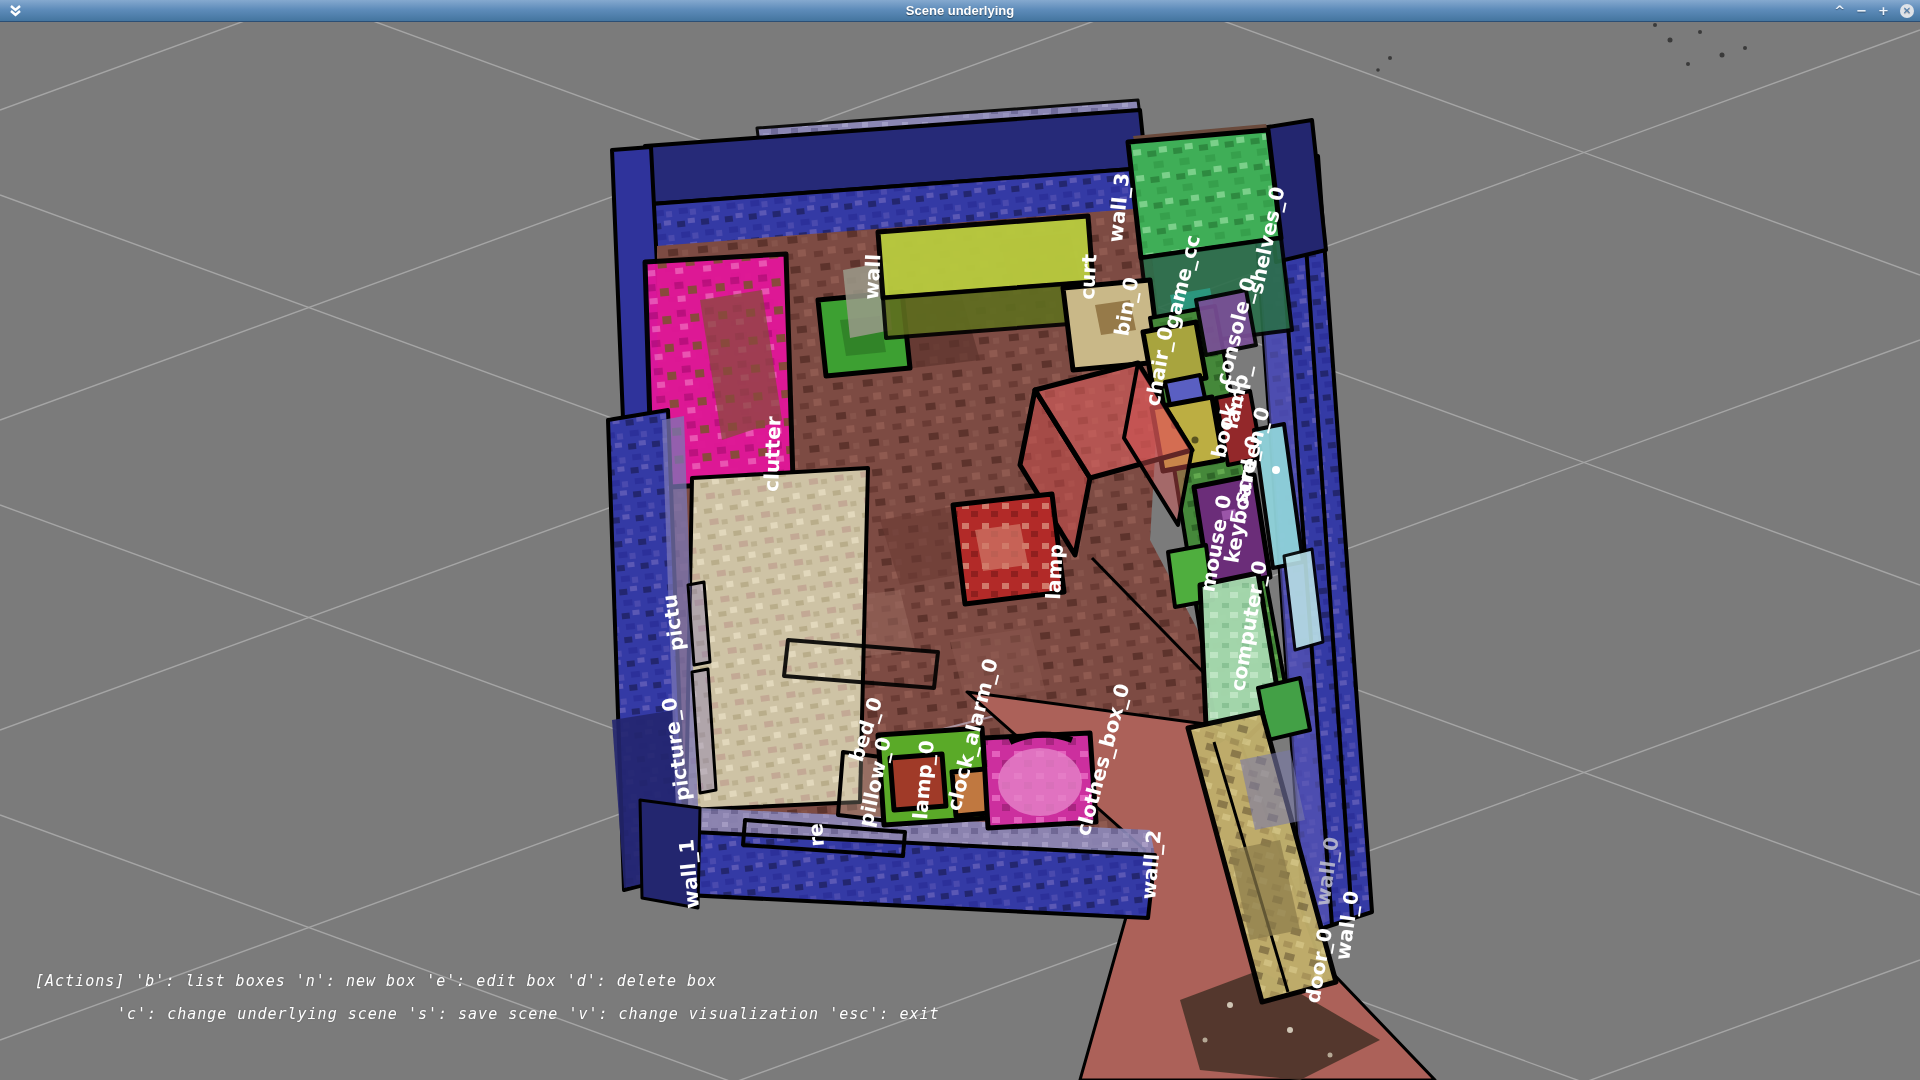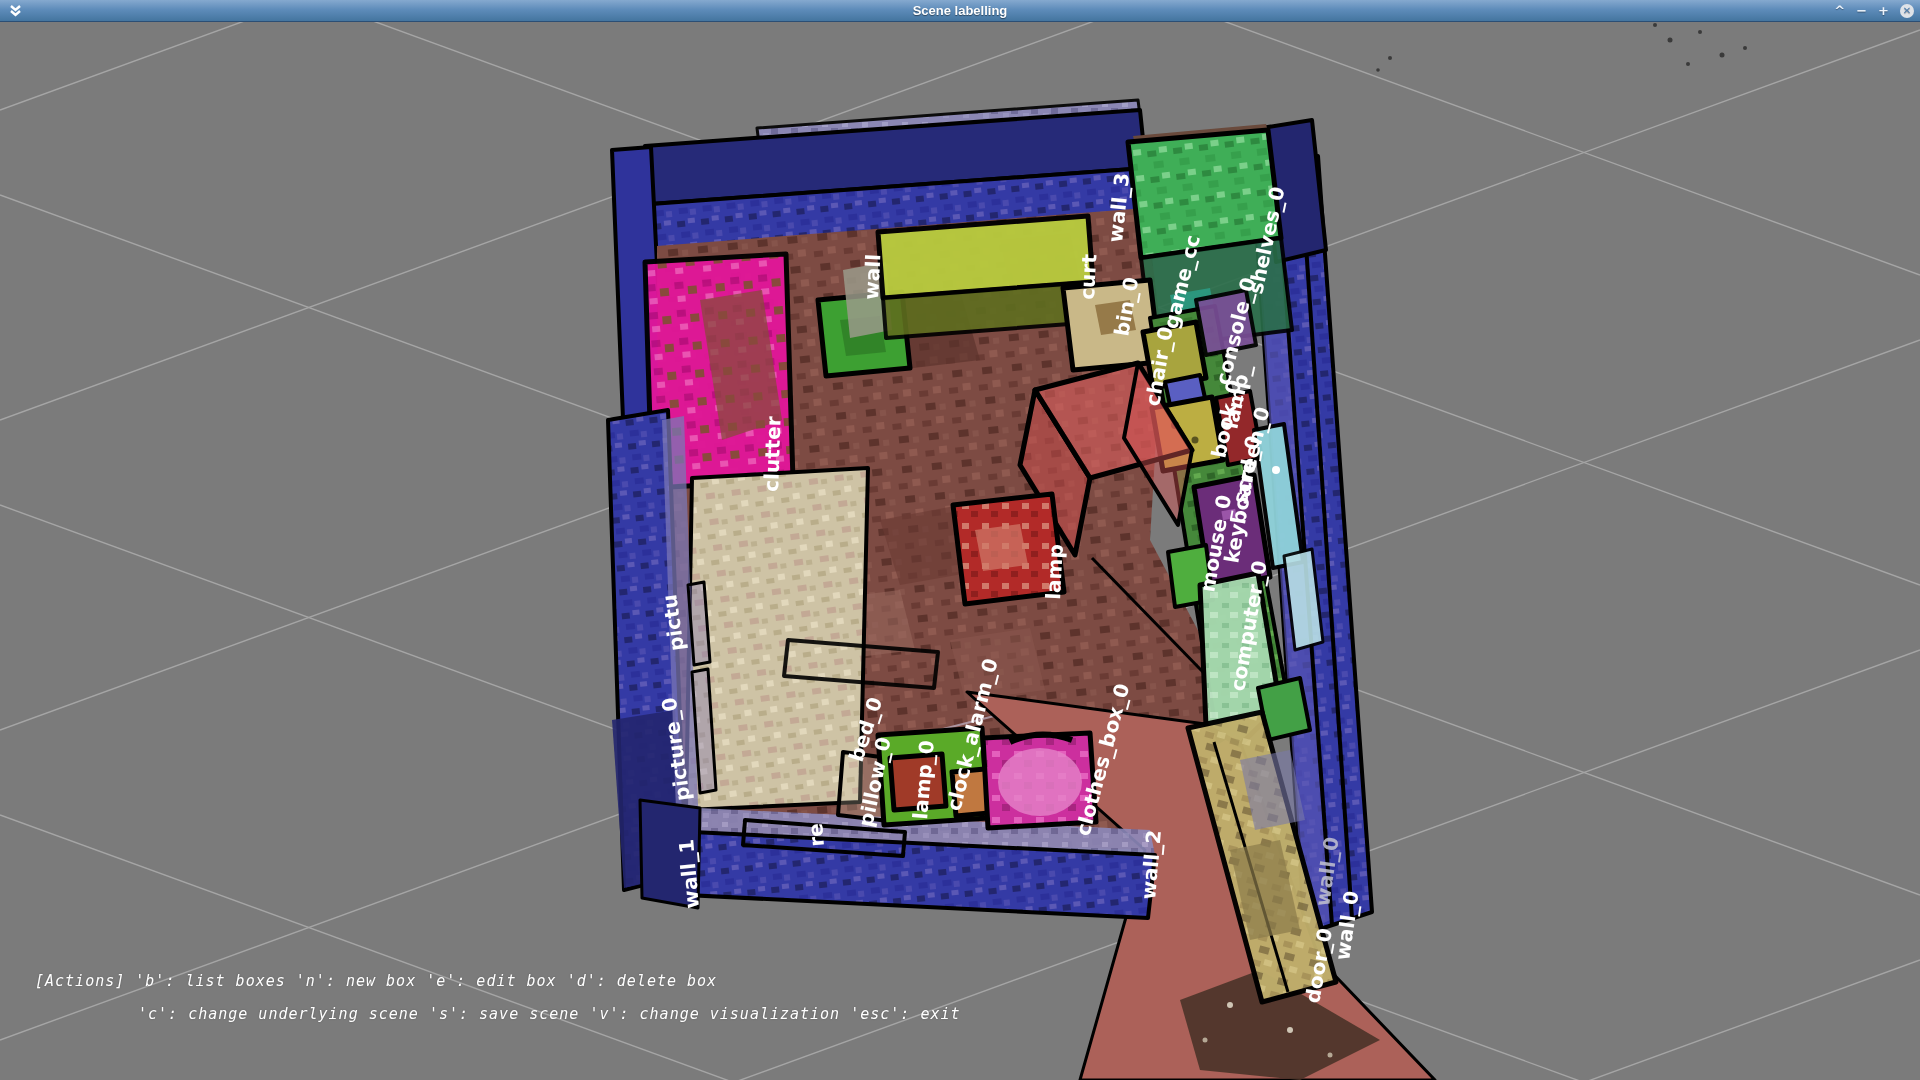--- a/index.html
+++ b/index.html
@@ -20,35 +20,35 @@
     font-size:10px;display:flex;align-items:center;justify-content:center;}
   
   .viewport{position:absolute;left:0;top:0;}
   .lbl{font:bold 20px "DejaVu Sans",sans-serif;fill:#ffffff;}
   .lbl-dim{fill:#c3c3d2;opacity:.85;}
   
   .help{position:absolute;color:#ffffff;z-index:40;
     font-family:"DejaVu Sans Mono",monospace;font-size:15px;letter-spacing:1px;
     white-space:pre;text-shadow:0 0 2px rgba(0,0,0,.25);font-style:italic;}
   .help.l1{left:35px;top:972px;}
-  .help.l2{left:117px;top:1005px;margin-left:21px;}
+  .help.l2{left:117px;top:1005px;}
 </style>
 </head>
 <body>
 
 <div class="screen">
 
   <div class="titlebar">
     <span class="menu-btn">
       <svg width="13" height="13" viewBox="0 0 13 13">
         <polyline points="2,2 6.5,6 11,2" fill="none" stroke="#fff" stroke-width="2.4"></polyline>
         <polyline points="2,7 6.5,11 11,7" fill="none" stroke="#fff" stroke-width="2.4"></polyline>
       </svg>
     </span>
-    <span class="title">Scene labelling</span>
+    <span class="title">Scene underlying</span>
     <span class="win-controls">
       <span class="wbtn">^</span>
       <span class="wbtn">−</span>
       <span class="wbtn">+</span>
       <span class="wbtn close">✕</span>
     </span>
   </div>
 
   <svg class="viewport" width="1920" height="1080" viewBox="0 0 1920 1080">
     <defs>

